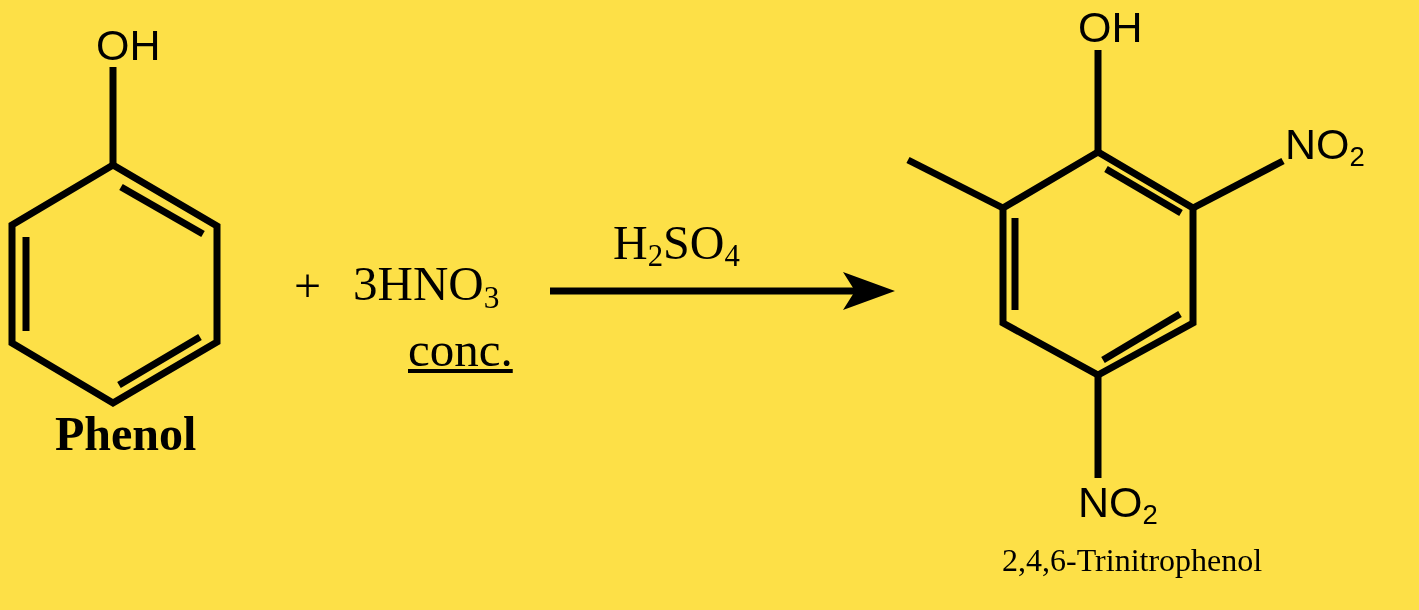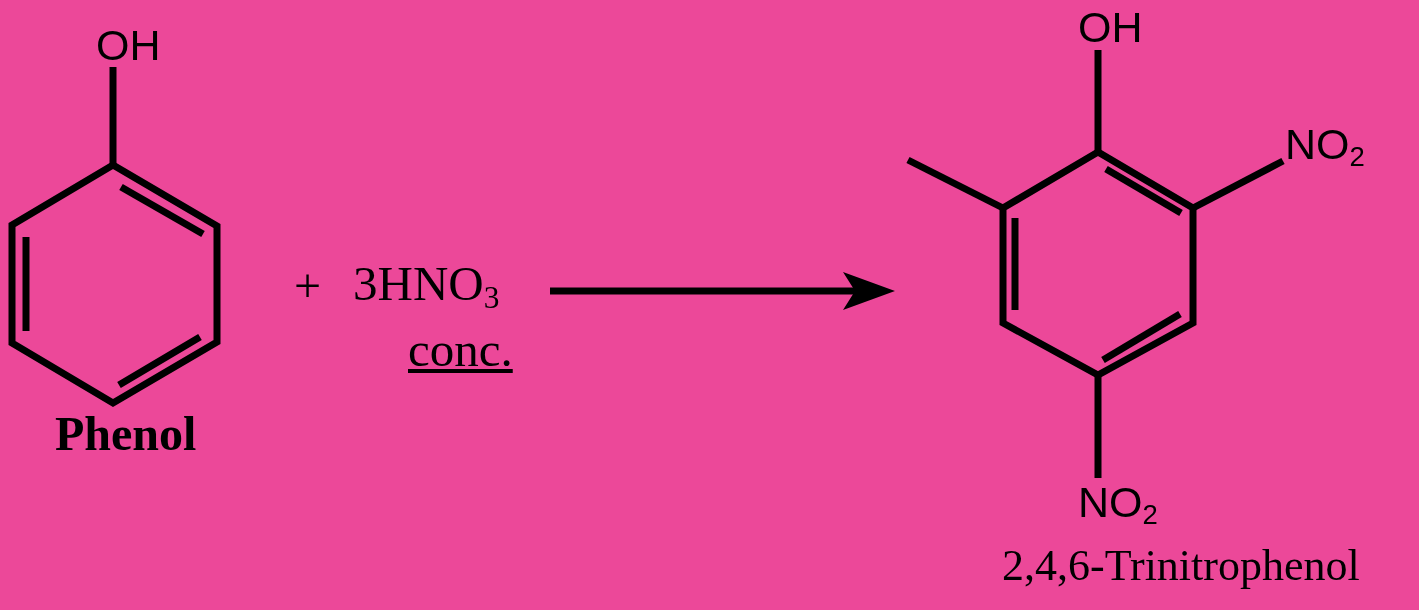--- a/index.html
+++ b/index.html
@@ -29,21 +29,21 @@
   .serif { font-family: "Liberation Serif", serif; }
   .sans  { font-family: "Liberation Sans", sans-serif; }
   .sub {
     font-size: 0.64em;
     vertical-align: -0.24em;
   }
 </style>
 </head>
 <body>
 
-<div class="stage" style="background: #ec4899; color: rgb(0, 0, 0);">
+<div class="stage" style="background: #fde047; color: rgb(0, 0, 0);">
 
   <svg class="bond-svg" width="1419" height="610" viewBox="0 0 1419 610">
     <g stroke="#000000" stroke-width="7" fill="none">
 
       <line x1="113" y1="67" x2="113" y2="165"></line>
       <polygon points="113,165 217,226 217,342 113,403 12,343 12,225"></polygon>
       <line x1="121" y1="187" x2="203" y2="234"></line>
       <line x1="26" y1="237" x2="26" y2="331"></line>
       <line x1="200" y1="337" x2="119" y2="385"></line>
 
@@ -66,27 +66,30 @@
   <div class="label serif" style="left:55px; top:410px; font-size:48px;font-weight:bold;">Phenol</div>
 
   <div class="label serif" style="left:294px; top:262px; font-size:48px;">+</div>
 
   <div class="label serif" style="left:353px; top:259px; font-size:49px;">
     <span>3HNO</span><span class="sub">3</span>
   </div>
 
   <div class="label serif" style="left:408px; top:325px; font-size:49px;text-decoration:underline;">conc.</div>
 
+  <div class="label serif" style="left:613px; top:219px; font-size:48px;">
+    <span>H</span><span class="sub">2</span><span>SO</span><span class="sub">4</span>
+  </div>
 
   <div class="label sans" style="left:1078px; top:6px; font-size:43px;">OH</div>
 
 
   <div class="label sans" style="left:1285px; top:123px; font-size:43px;">
     <span>NO</span><span class="sub">2</span>
   </div>
 
   <div class="label sans" style="left:1078px; top:481px; font-size:43px;">
     <span>NO</span><span class="sub">2</span>
   </div>
 
-  <div class="label serif" style="left:1002px; top:544px; font-size:44px;">2,4,6-Trinitrophenol</div>
+  <div class="label serif" style="left:1002px; top:544px; font-size:32px;">2,4,6-Trinitrophenol</div>
 
 </div>
 
 </body></html>

